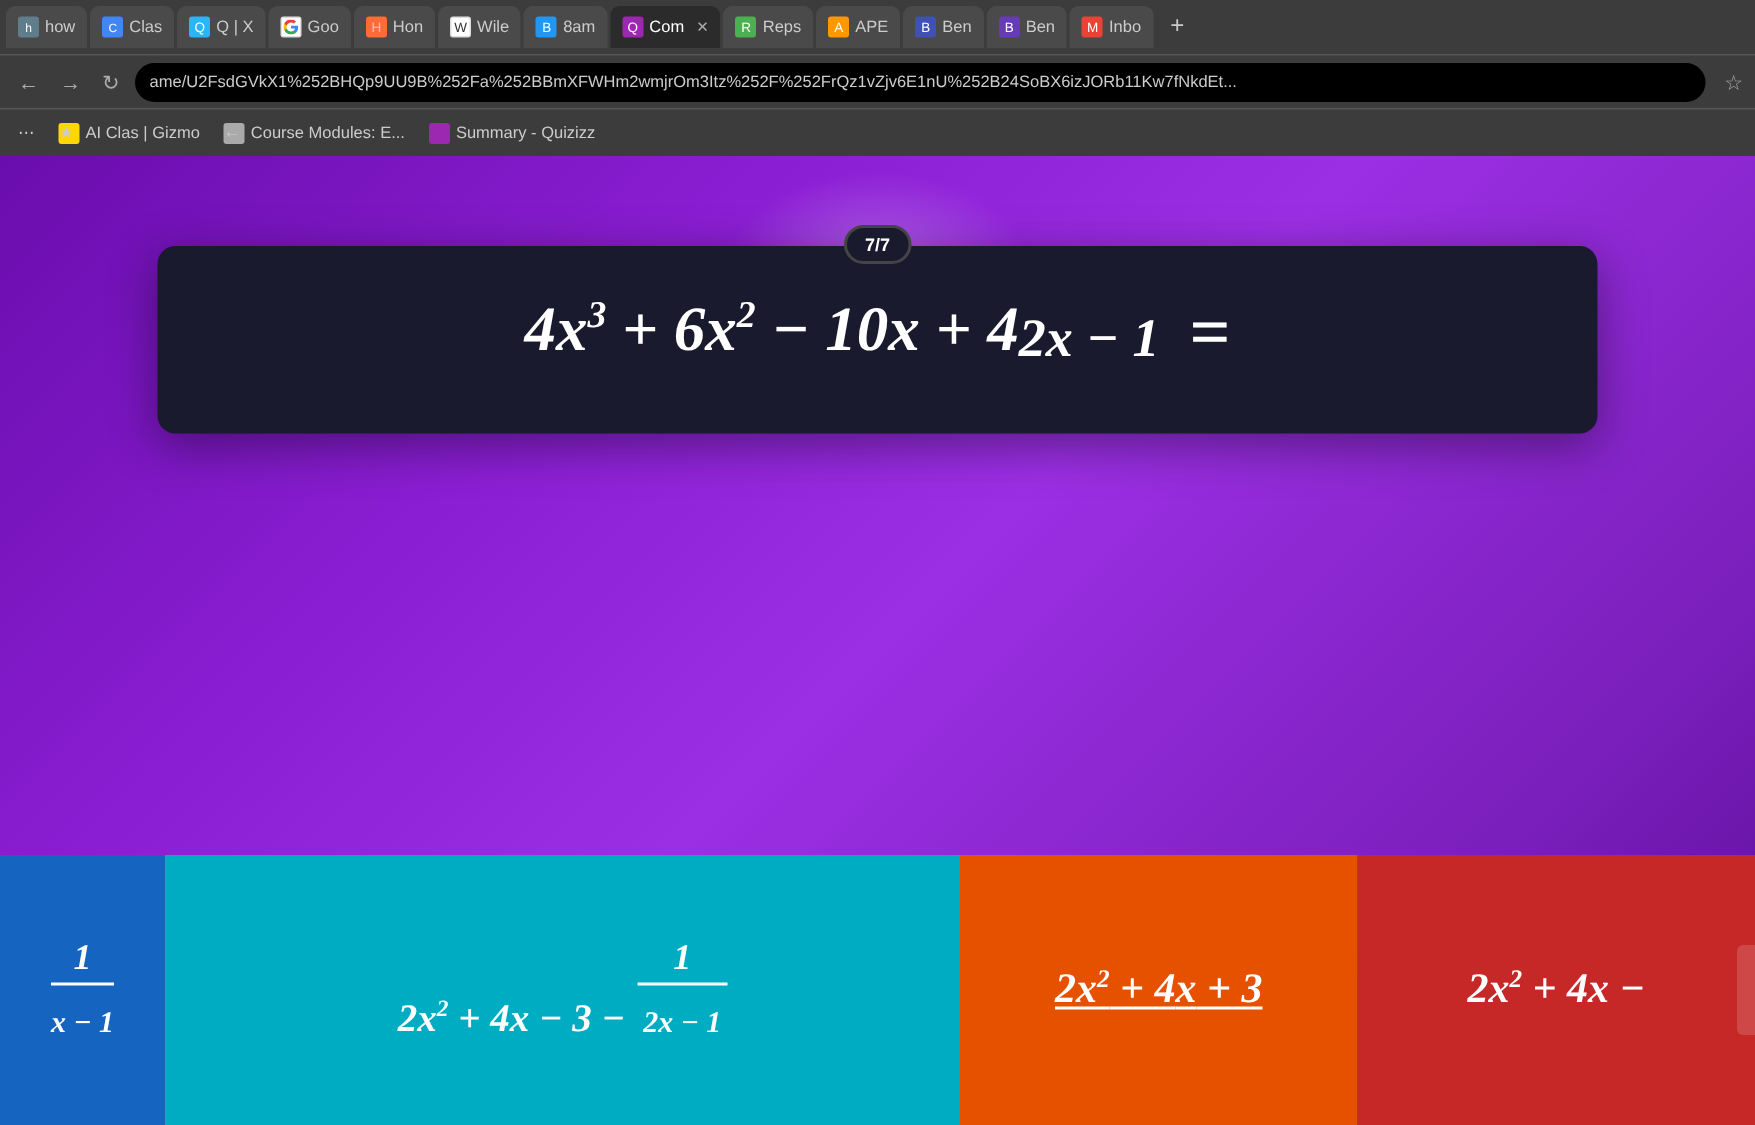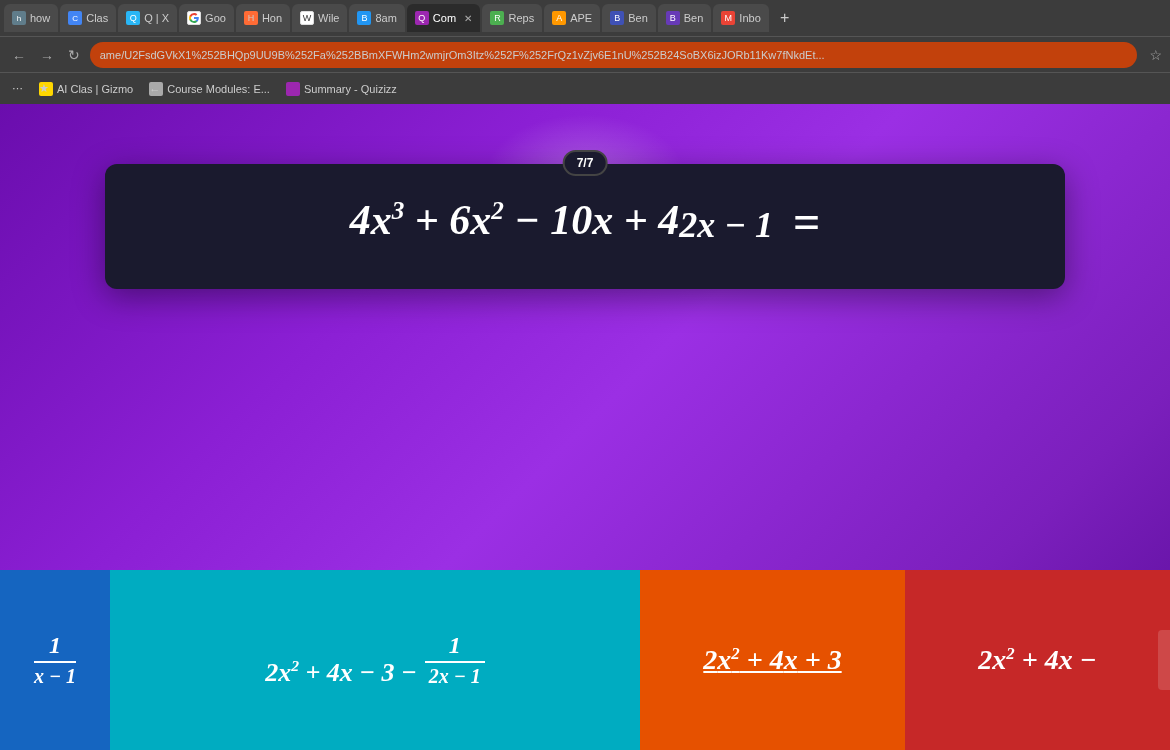--- a/index.html
+++ b/index.html
@@ -82,21 +82,21 @@
       border-top: 1px solid #555;
     }
     .nav-btn {
       color: #aaa;
       font-size: 14px;
       cursor: pointer;
       padding: 2px 4px;
     }
     .address-bar {
       flex: 1;
-      background: #c2410c;
+      background: #000000;
       border-radius: 14px;
       height: 26px;
       display: flex;
       align-items: center;
       padding: 0 10px;
       font-size: 11px;
       color: #ccc;
       overflow: hidden;
       white-space: nowrap;
     }
@@ -298,21 +298,21 @@
       height: 2px;
       background: #fff;
     }
 
     .ans-frac-den {
       font-size: 20px;
       font-weight: 700;
       color: #fff;
       font-style: italic;
       font-family: Georgia, 'Times New Roman', serif;
-      padding-top: 2px;
+      padding-top: 14px;
     }
 
     .side-decoration {
       position: absolute;
       right: -8px;
       top: 50%;
       transform: translateY(-50%);
       width: 20px;
       height: 60px;
       background: rgba(255,255,255,0.15);

